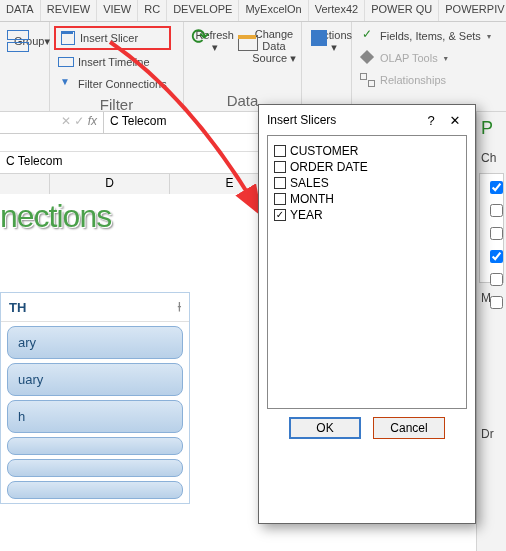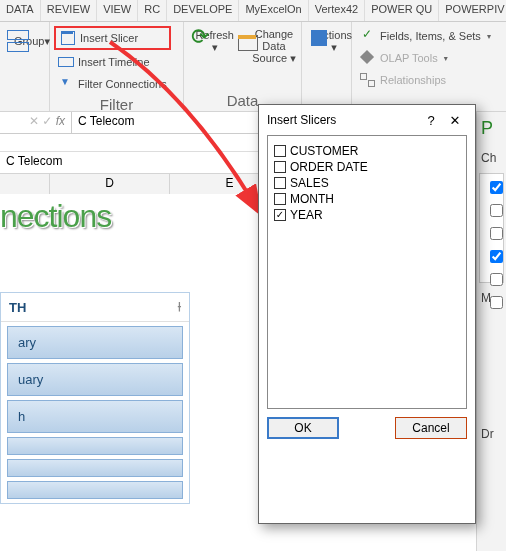--- a/index.html
+++ b/index.html
@@ -39,54 +39,54 @@
   .bigico { width:28px; height:28px; display:block; position:relative; }
   .big-group::before { content:""; position:absolute; width:20px; height:8px; border:1px solid #3a7ac8; left:3px; top:4px; }
   .big-group::after { content:""; position:absolute; width:20px; height:8px; border:1px solid #3a7ac8; left:3px; top:16px; }
   .big-refresh::before { content:"⟳"; position:absolute; font-size:22px; color:#2a8a2a; left:3px; top:-2px; }
   .big-source::before { content:""; position:absolute; width:18px; height:14px; border:1px solid #666; left:4px; top:4px; }
   .big-source::after { content:""; position:absolute; width:18px; height:4px; background:#e8a838; left:4px; top:4px; }
   .big-actions::before { content:""; position:absolute; width:16px; height:16px; background:#3a7ac8; left:5px; top:4px; }
 
   
   .fbar { display:flex; height:22px; border-bottom:1px solid #ccc; font-size:12px; }
-  .fbar .fx { width:72px; text-align:right; padding:2px 6px; color:#888; border-right:1px solid #ccc; }
+  .fbar .fx { width:72px; text-align:right; padding:2px 6px; color:#888; border-right:1px solid #ccc;margin-left:32px; }
   .fbar .fval { flex:1; padding:2px 6px; }
 
   .blankbar { height:18px; border-bottom:1px solid #ddd; }
 
   
   .cellrow { display:flex; height:22px; border-bottom:1px solid #d4d4d4; font-size:12px; }
   .cellrow .cell { padding:2px 6px; }
   .colhdrs { display:flex; height:20px; background:#f3f3f3; font-size:12px; }
   .colhdrs .ch { width:120px; text-align:center; border-right:1px solid #d4d4d4; padding-top:2px; }
 
   .bigtext { font-size:32px; font-weight:500; color:#4aa04a; text-shadow:1px 1px 0 #fff, 2px 2px 2px #888; letter-spacing:-1px; padding:4px 0 0 0; white-space:nowrap; overflow:hidden; }
 
   
   .slicer-sheet { position:absolute; left:0; top:292px; width:190px; border:1px solid #b8d0e8; background:#fff; font-size:13px; overflow:hidden; }
   .slicer-sheet .sshead { display:flex; justify-content:space-between; align-items:center; padding:6px 8px; font-weight:600; color:#1f4e79; border-bottom:1px solid #e0e0e0; }
-  .slicer-sheet .ssitem { margin:4px 6px; padding:8px 10px; background:linear-gradient(#d8e6f4,#b8d0e8); border:1px solid #8ab0d8; border-radius:0; color:#1f4e79; cursor:pointer; }
+  .slicer-sheet .ssitem { margin:4px 6px; padding:8px 10px; background:linear-gradient(#d8e6f4,#b8d0e8); border:1px solid #8ab0d8; border-radius:8px; color:#1f4e79; cursor:pointer; }
 
   
   .rpanel { position:absolute; right:0; top:112px; width:30px; height:440px; background:#f3f3f3; border-left:1px solid #d4d4d4; font-size:12px; color:#444; }
   .rpanel .rtitle { font-size:18px; color:#2a8a2a; padding:6px 4px; }
   .rpanel .rsub { padding:6px 4px; }
   .rpanel .chk { margin:4px 6px; }
 
   
   .dialog { position:absolute; left:258px; top:104px; width:218px; height:420px; background:#fff; border:1px solid #666; box-shadow:4px 4px 12px rgba(0,0,0,.4); font-size:12px; }
   .dialog .titlebar { display:flex; align-items:center; height:30px; padding:0 8px; }
   .dialog .titlebar .t { flex:1; }
   .dialog .titlebar .tb { width:24px; text-align:center; font-size:13px; cursor:pointer; font-family:Arial; }
   .dialog .dcontent { border:1px solid #888; margin:0 8px; height:274px; padding:6px 6px; }
   .drow { display:flex; align-items:center; gap:4px; margin:2px 0; cursor:pointer; }
   .chkbox { width:12px; height:12px; border:1px solid #333; display:inline-flex; align-items:center; justify-content:center; font-size:10px; background:#fff; }
   .chkbox.on::after { content:"✓"; line-height:10px; }
-  .dbuttons { display:flex; justify-content:space-between; gap:12px; padding:8px; }
+  .dbuttons { display:flex; justify-content:center; gap:12px; padding:8px; }
   .dbtn { width:72px; height:22px; border:1px solid #c2410c; background:#f0f0f0; font-size:12px; cursor:pointer; }
   .dbtn.primary { border:2px solid #3a7ac8; }
 
   
   .arrow-svg { position:absolute; left:100px; top:36px; pointer-events:none; }
 </style>
 </head>
 <body>
 
 <div class="tabs">

